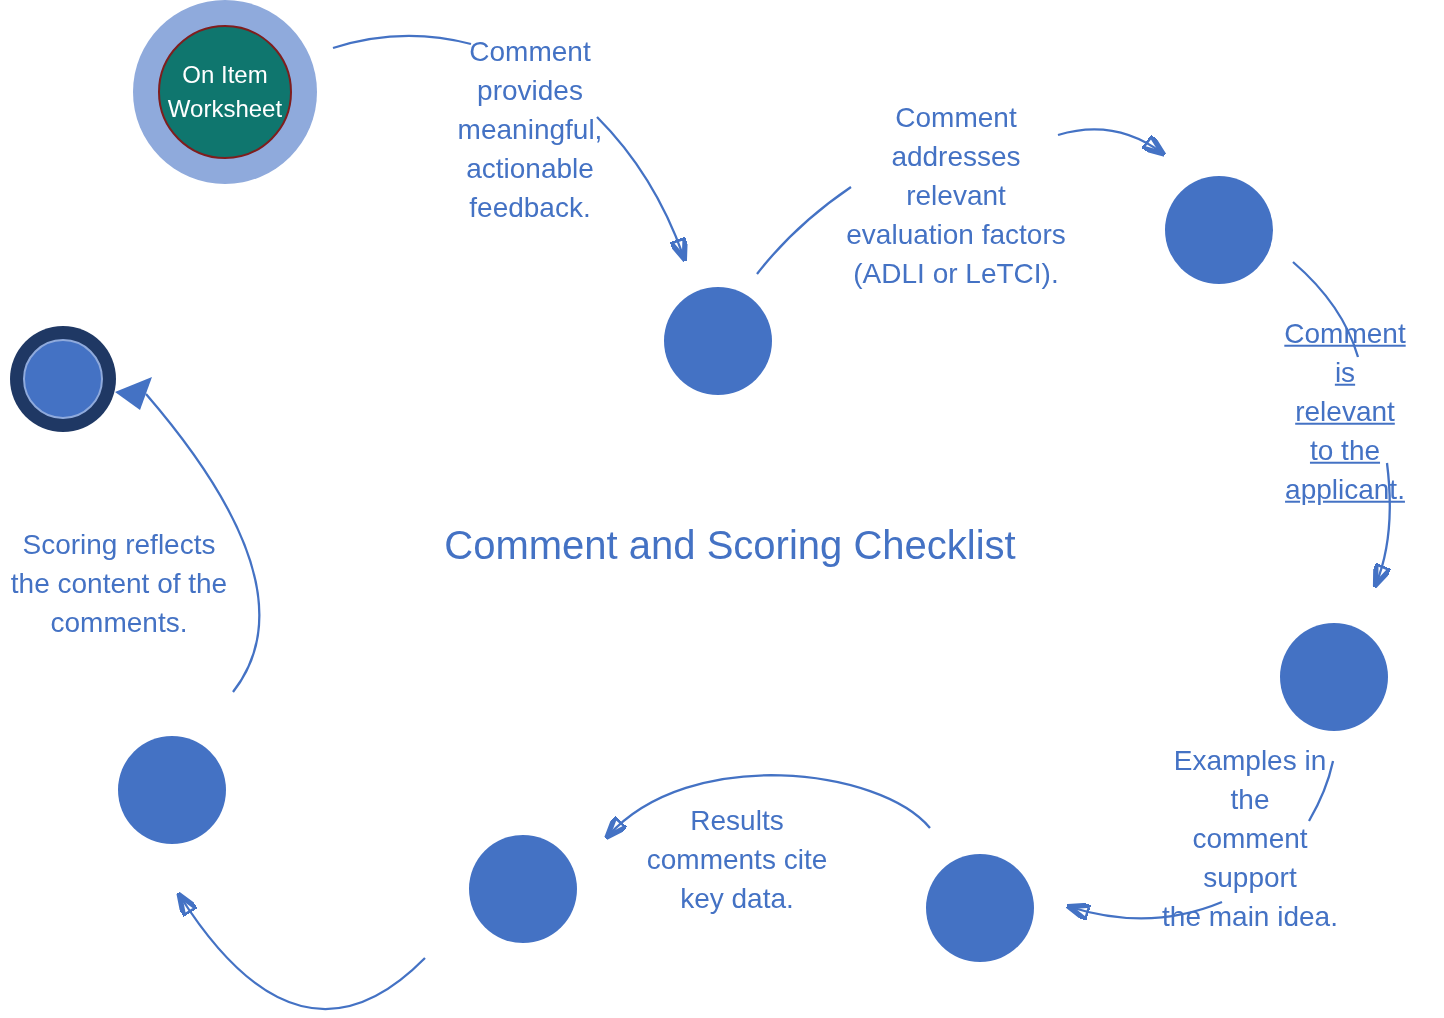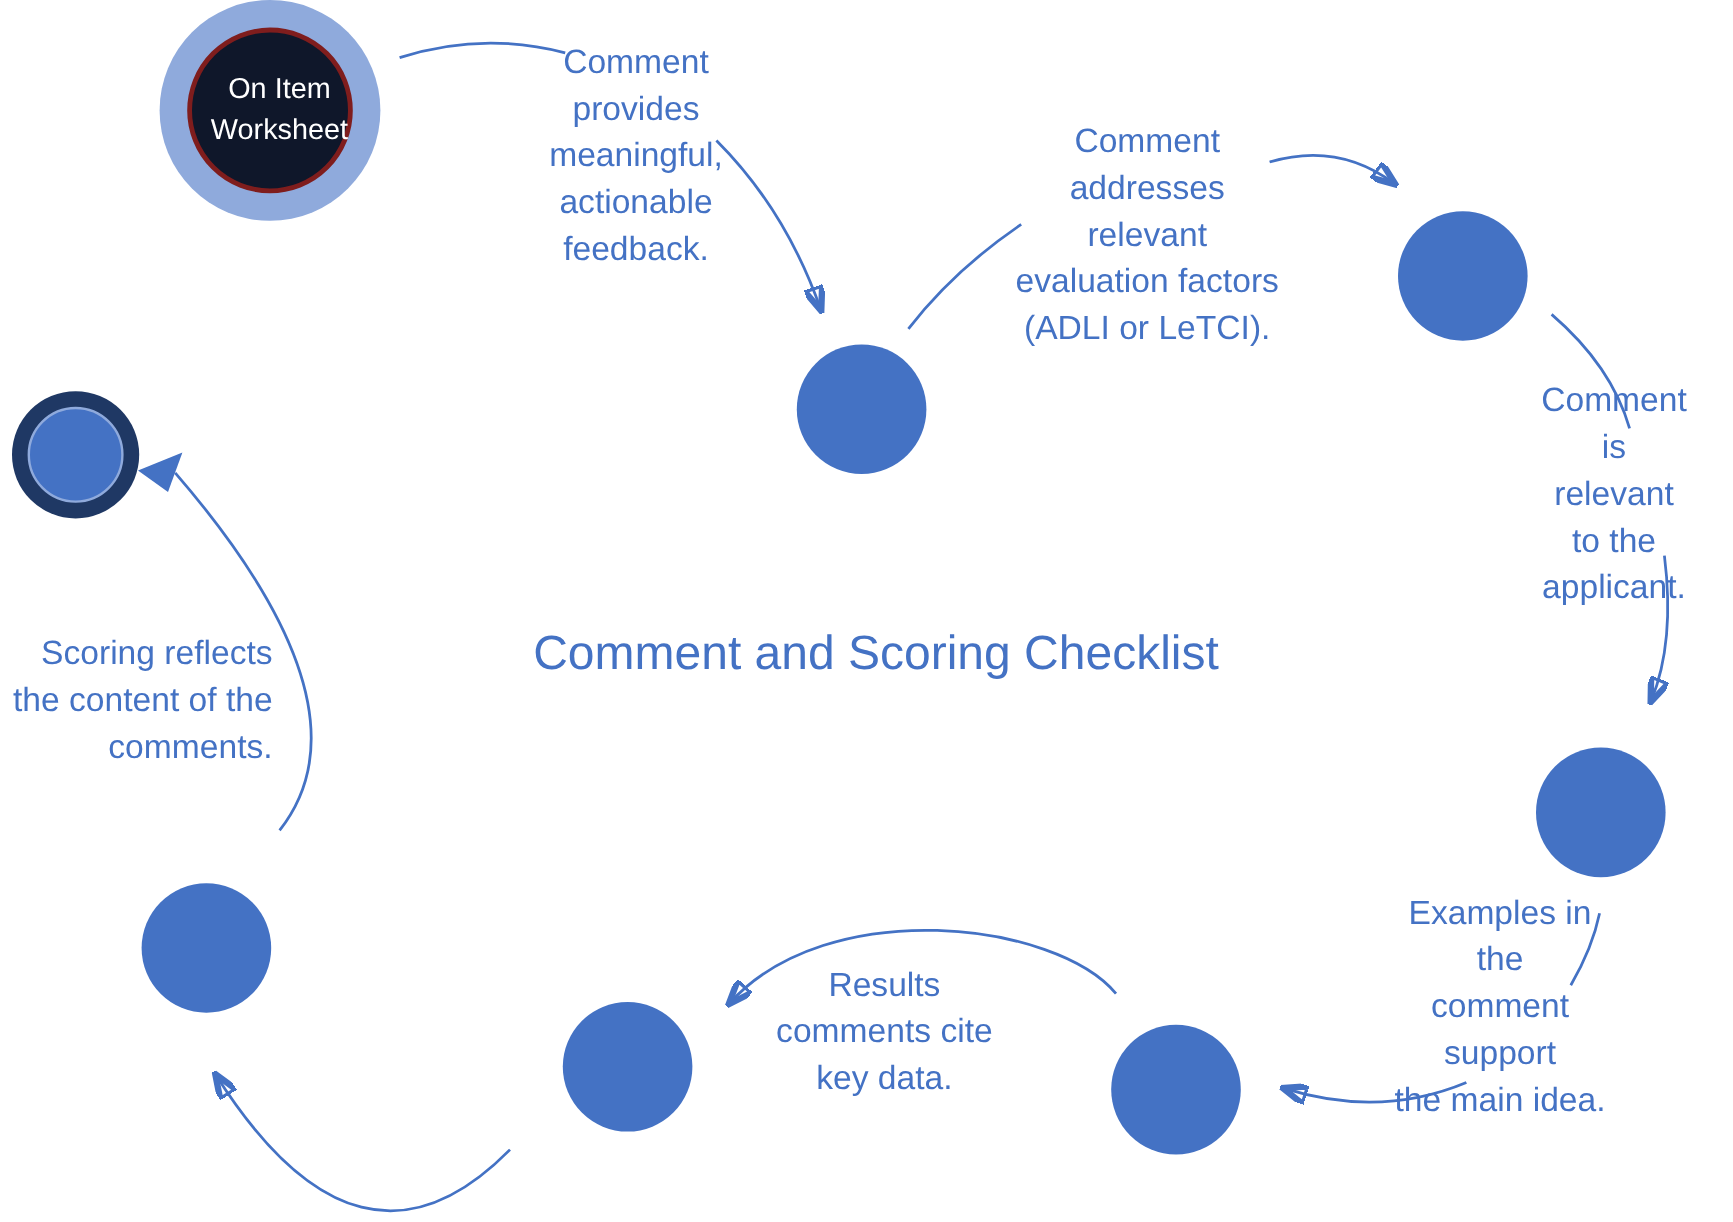--- a/index.html
+++ b/index.html
@@ -30,25 +30,25 @@
     width: 184px; height: 184px;
     border-radius: 50%;
     background: #8FAADC;
   }
   .start-inner {
     position: absolute;
     left: 50%; top: 50%;
     width: 130px; height: 130px;
     transform: translate(-50%, -50%);
     border-radius: 50%;
-    background: #0f172a;
-    border: 4px solid #7f1d1d;
+    background: #0f766e;
+    border: 2px solid #7f1d1d;
     display: flex;
     align-items: center;
-    justify-content: flex-end;
+    justify-content: center;
   }
   .start-label {
     color: #ffffff;
     font-size: 24px;
     line-height: 1.4;
     text-align: center;
     white-space: pre-line;
   }
   .end-outer {
     position: absolute;
@@ -131,28 +131,28 @@
   <div class="label" style="left:530px; top:130px;">Comment
 provides
 meaningful,
 actionable
 feedback.</div>
   <div class="label" style="left:956px; top:196px;">Comment
 addresses
 relevant
 evaluation factors
 (ADLI or LeTCI).</div>
-  <div class="label" style="left:1345px; top:412px;">Comment is
+  <div class="label" style="left:1345px; top:412px;text-decoration:underline;">Comment is
 relevant to the
 applicant.</div>
   <div class="label" style="left:1206px; top:839px;margin-left:44px;">Examples in the
 comment support
 the main idea.</div>
   <div class="label" style="left:737px; top:860px;">Results
 comments cite
 key data.</div>
-  <div class="label" style="left:119px; top:584px;text-align:right;">Scoring reflects
+  <div class="label" style="left:119px; top:584px;">Scoring reflects
 the content of the
 comments.</div>
 
   <div class="title">Comment and Scoring Checklist</div>
 
 </div>
 
 </body></html>

